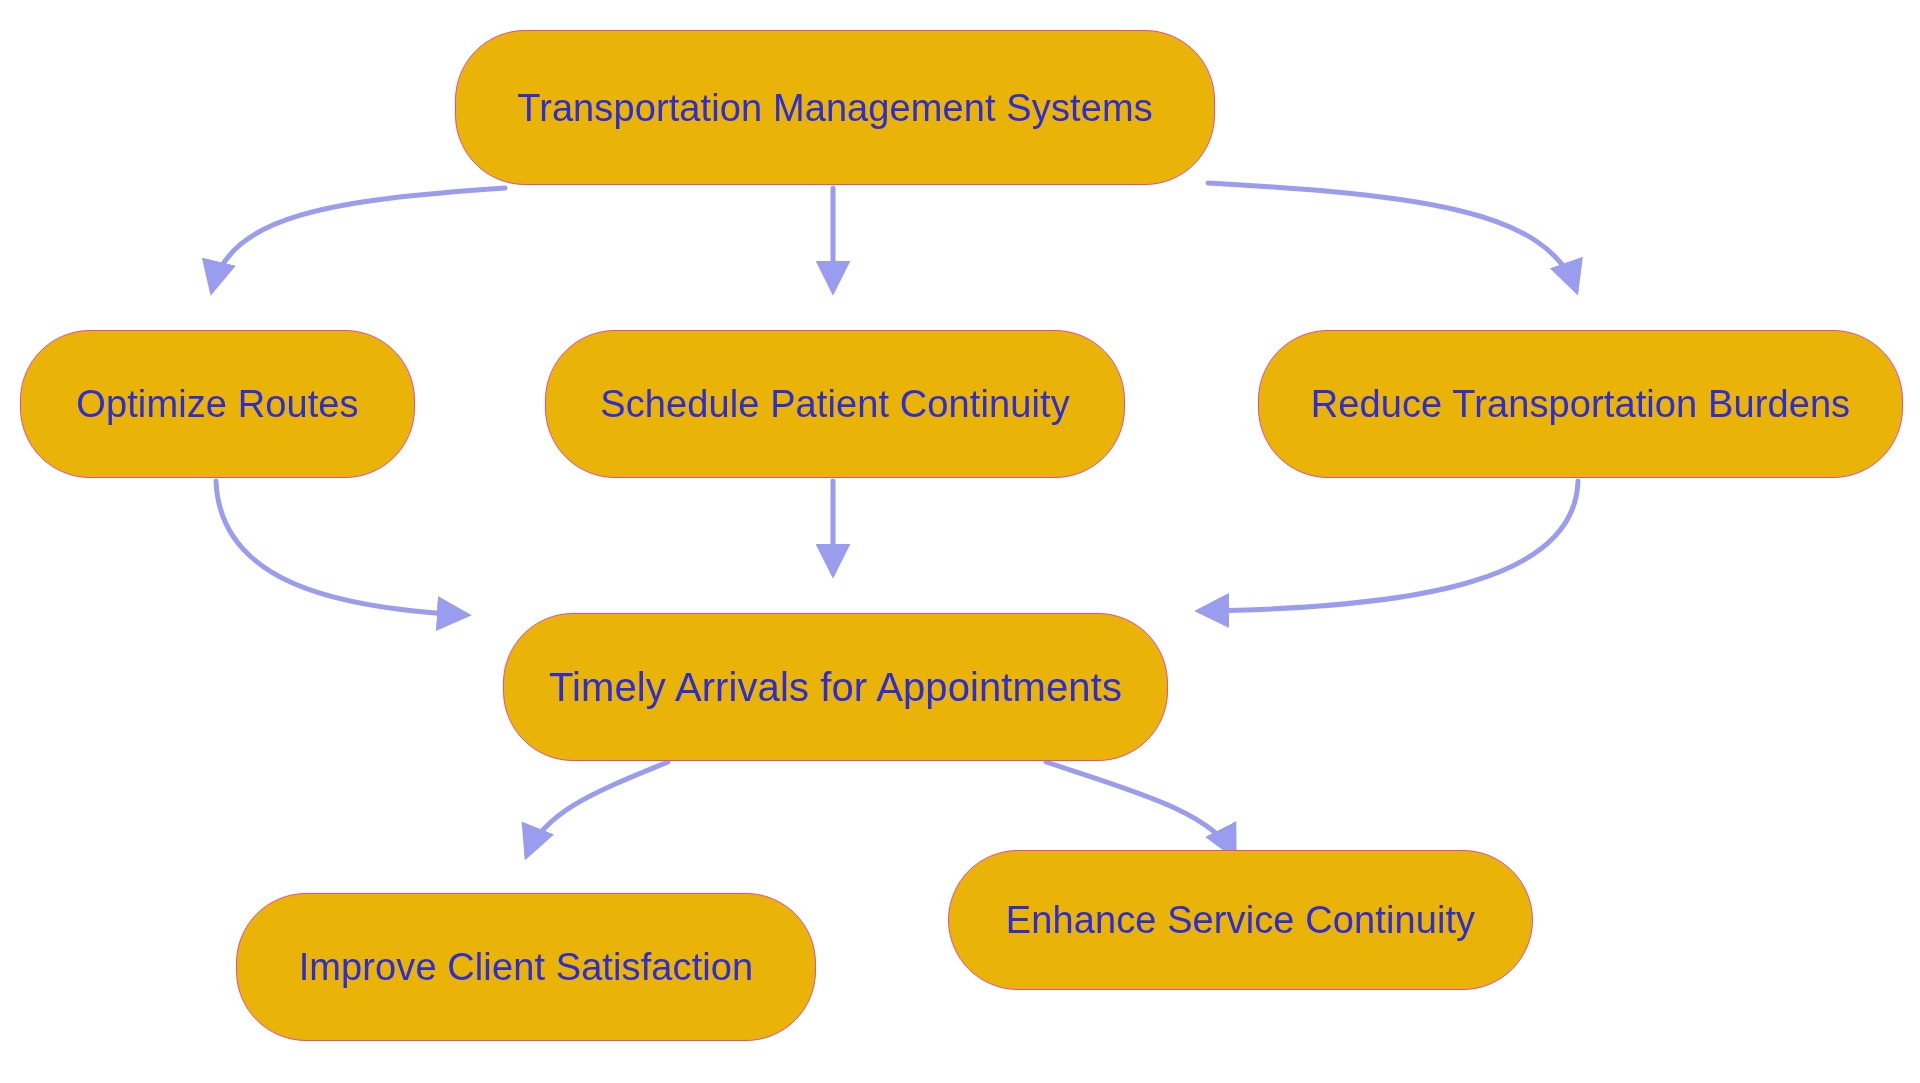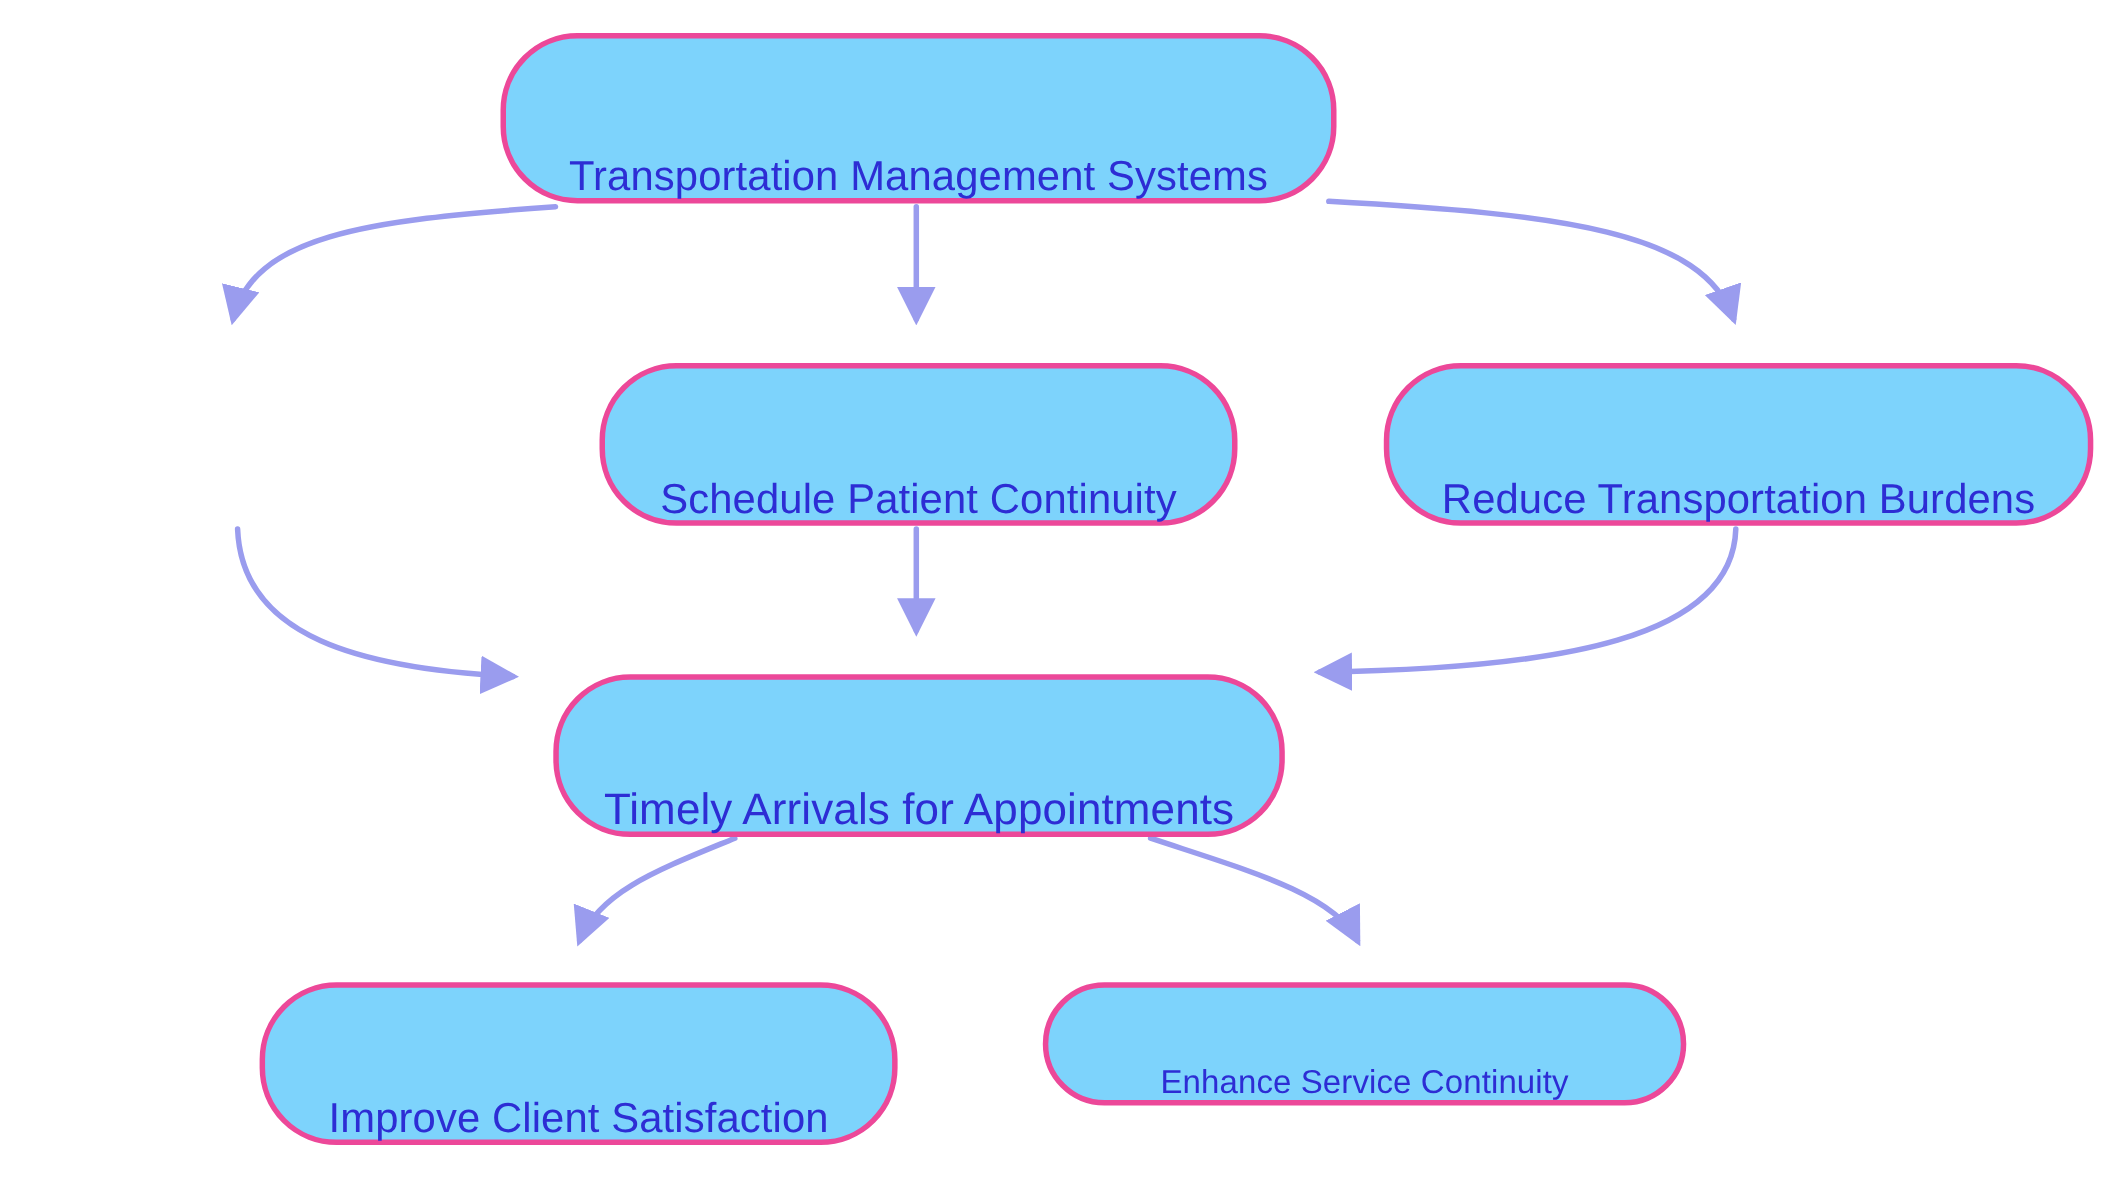--- a/index.html
+++ b/index.html
@@ -23,24 +23,24 @@
     position: absolute;
     left: 0;
     top: 0;
     width: 1920px;
     height: 1083px;
     pointer-events: none;
   }
   .node {
     position: absolute;
     display: flex;
-    align-items: flex-end;
+    align-items: center;
     justify-content: center;
-    background: #7dd3fc;
-    border: 5px solid #ec4899;
+    background: #eab308;
+    border: 1px solid #ec4899;
     border-radius: 70px;
     color: #2d2dd4;
     font-family: "Liberation Sans", sans-serif;
     font-weight: 400;
     letter-spacing: 0.1px;
     white-space: nowrap;
     text-align: center;
     z-index: 2;
   }
   .node-label {
@@ -49,21 +49,21 @@
     padding: 0 6px;
   }
 
   
   #node-tms        { left: 455px;  top: 30px;  width: 760px; height: 155px; font-size: 38px; }
   #node-optimize   { left: 20px;   top: 330px; width: 395px; height: 148px; font-size: 38px; }
   #node-schedule   { left: 545px;  top: 330px; width: 580px; height: 148px; font-size: 38px; }
   #node-reduce     { left: 1258px; top: 330px; width: 645px; height: 148px; font-size: 38px; }
   #node-timely     { left: 503px;  top: 613px; width: 665px; height: 148px; font-size: 40px; }
   #node-improve    { left: 236px;  top: 893px; width: 580px; height: 148px; font-size: 38px; }
-  #node-enhance    { left: 948px;  top: 893px; width: 585px; height: 112px; font-size: 30px; }
+  #node-enhance    { left: 948px;  top: 850px; width: 585px; height: 140px; font-size: 38px; }
 </style>
 </head>
 <body>
 
 <div id="canvas">
 
   <svg id="edges" viewBox="0 0 1920 1083" xmlns="http://www.w3.org/2000/svg">
     <defs>
       <marker id="arrow" viewBox="0 0 12 12" refX="10" refY="6" markerWidth="7" markerHeight="7" orient="auto-start-reverse">
         <path d="M 0 0 L 12 6 L 0 12 z" fill="#9a9cee"></path>
@@ -87,20 +87,23 @@
       <path d="M 668 762 C 600 790 545 810 527 855" marker-end="url(#arrow)"></path>
 
       <path d="M 1046 762 C 1130 790 1212 812 1234 855" marker-end="url(#arrow)"></path>
     </g>
   </svg>
 
   <div class="node" id="node-tms">
     <span class="node-label">Transportation Management Systems</span>
   </div>
 
+  <div class="node" id="node-optimize">
+    <span class="node-label">Optimize Routes</span>
+  </div>
 
   <div class="node" id="node-schedule">
     <span class="node-label">Schedule Patient Continuity</span>
   </div>
 
   <div class="node" id="node-reduce">
     <span class="node-label">Reduce Transportation Burdens</span>
   </div>
 
   <div class="node" id="node-timely">

